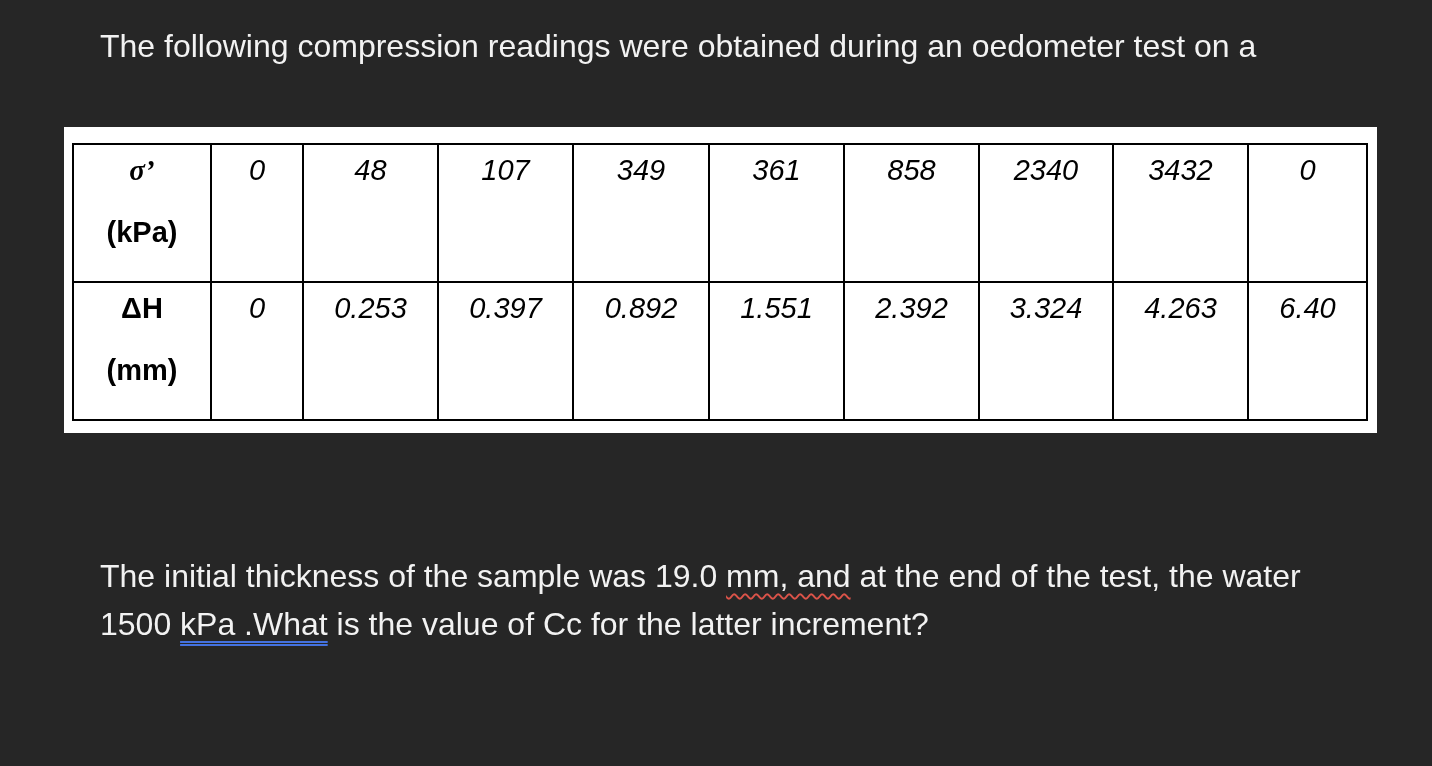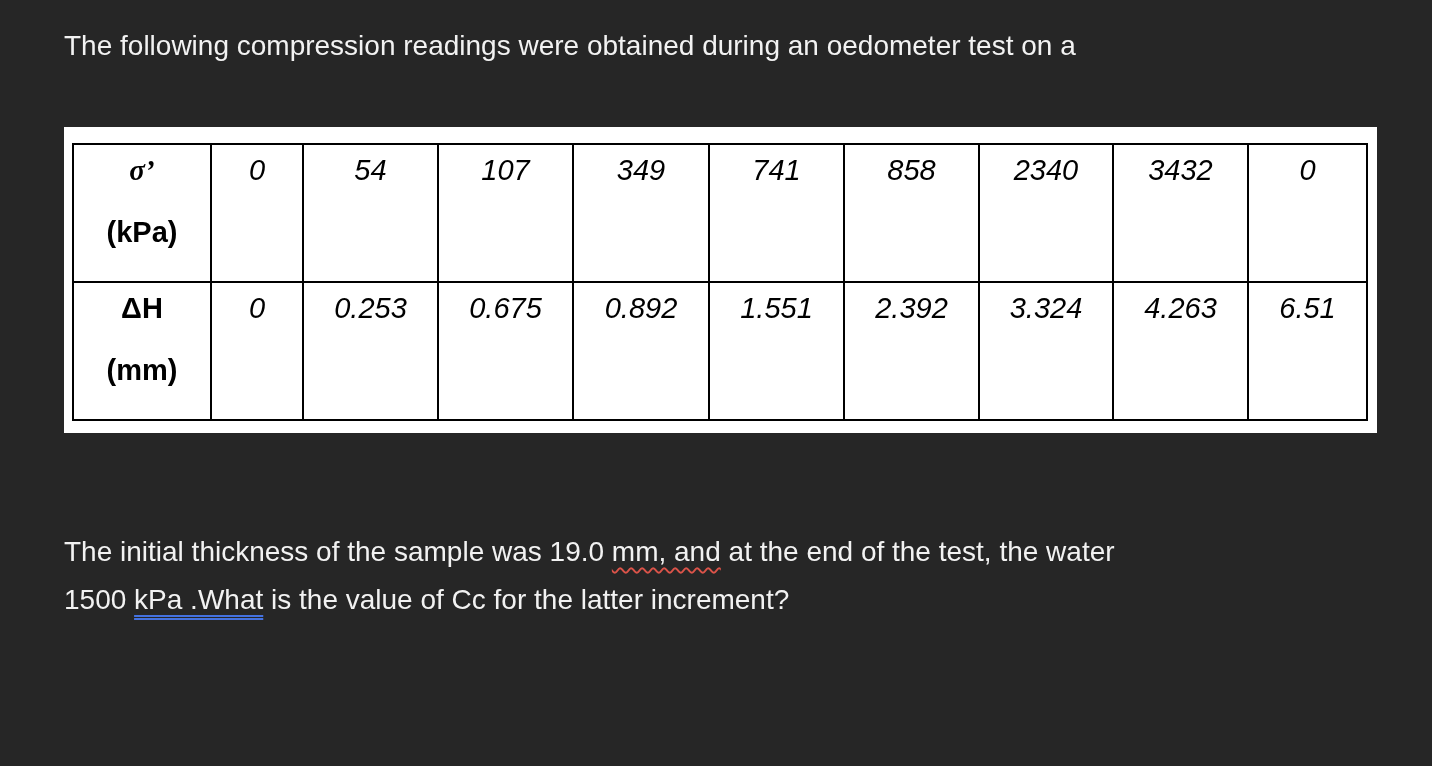--- a/index.html
+++ b/index.html
@@ -7,23 +7,23 @@
     margin: 0; padding: 0;
     width: 1432px; height: 766px;
     background: #262626;
     overflow: hidden;
     font-family: "Liberation Sans", sans-serif;
   }
   .page { position: relative; width: 1432px; height: 766px; background: #262626; }
 
   
   .para { position: absolute; left: 64px; color: #f2f2f2; }
-  .para .line { display: block; font-size: 28px; line-height: 48px; white-space: pre; }
+  .para .line { display: block; font-size: 32px; line-height: 48px; white-space: pre; margin-left: 36px; }
   .p1 { top: 6px; }
-  .p2 { top: 512px; }
+  .p2 { top: 536px; }
 
   .spell {
     text-decoration-line: underline;
     text-decoration-style: wavy;
     text-decoration-color: #dc5349;
     text-decoration-thickness: 2px;
     text-underline-offset: 6px;
   }
   .grammar {
     text-decoration-line: underline;
@@ -84,43 +84,43 @@
           <col style="width:135px">
         <col style="width:119px">
       </colgroup>
       <tbody>
           <tr>
         <th>
           <span class="hdr-line sigma-serif">σ’</span>
           <span class="hdr-line second">(kPa)</span>
         </th>
         <td>0</td>
-        <td>54</td>
+        <td>48</td>
         <td>107</td>
         <td>349</td>
-        <td>741</td>
+        <td>361</td>
         <td>858</td>
         <td>2340</td>
         <td>3432</td>
         <td>0</td>
       </tr>
       <tr>
         <th>
           <span class="hdr-line">ΔH</span>
           <span class="hdr-line second">(mm)</span>
         </th>
         <td>0</td>
         <td>0.253</td>
-        <td>0.675</td>
+        <td>0.397</td>
         <td>0.892</td>
         <td>1.551</td>
         <td>2.392</td>
         <td>3.324</td>
         <td>4.263</td>
-        <td>6.51</td>
+        <td>6.40</td>
       </tr>
     </tbody>
       </table>
   </div>
 
   <p class="para p2">
     <span class="line"><span>The initial thickness of the sample was 19.0 </span><span class="spell">mm, and</span><span> at the end of the test, the water</span></span>
     <span class="line"><span>1500 </span><span class="grammar">kPa .What</span><span> is the value of Cc for the latter increment?</span></span>
   </p>
 

